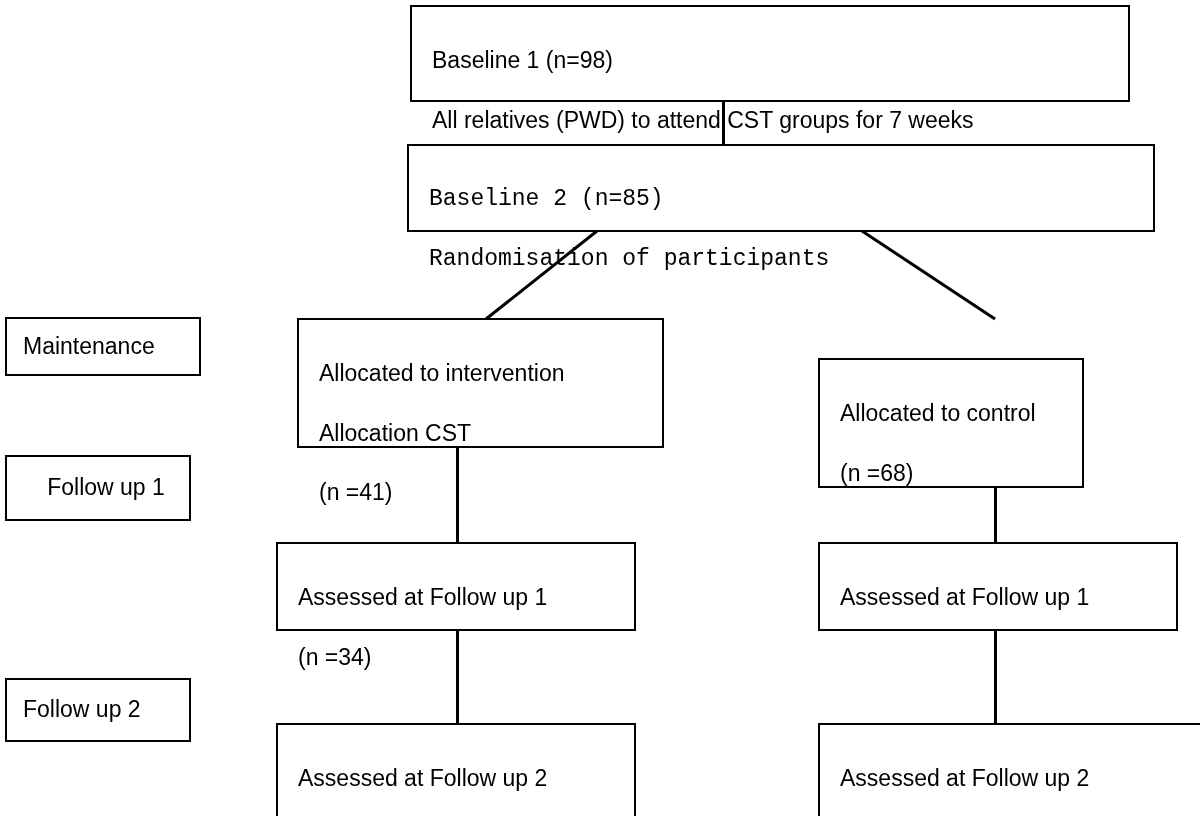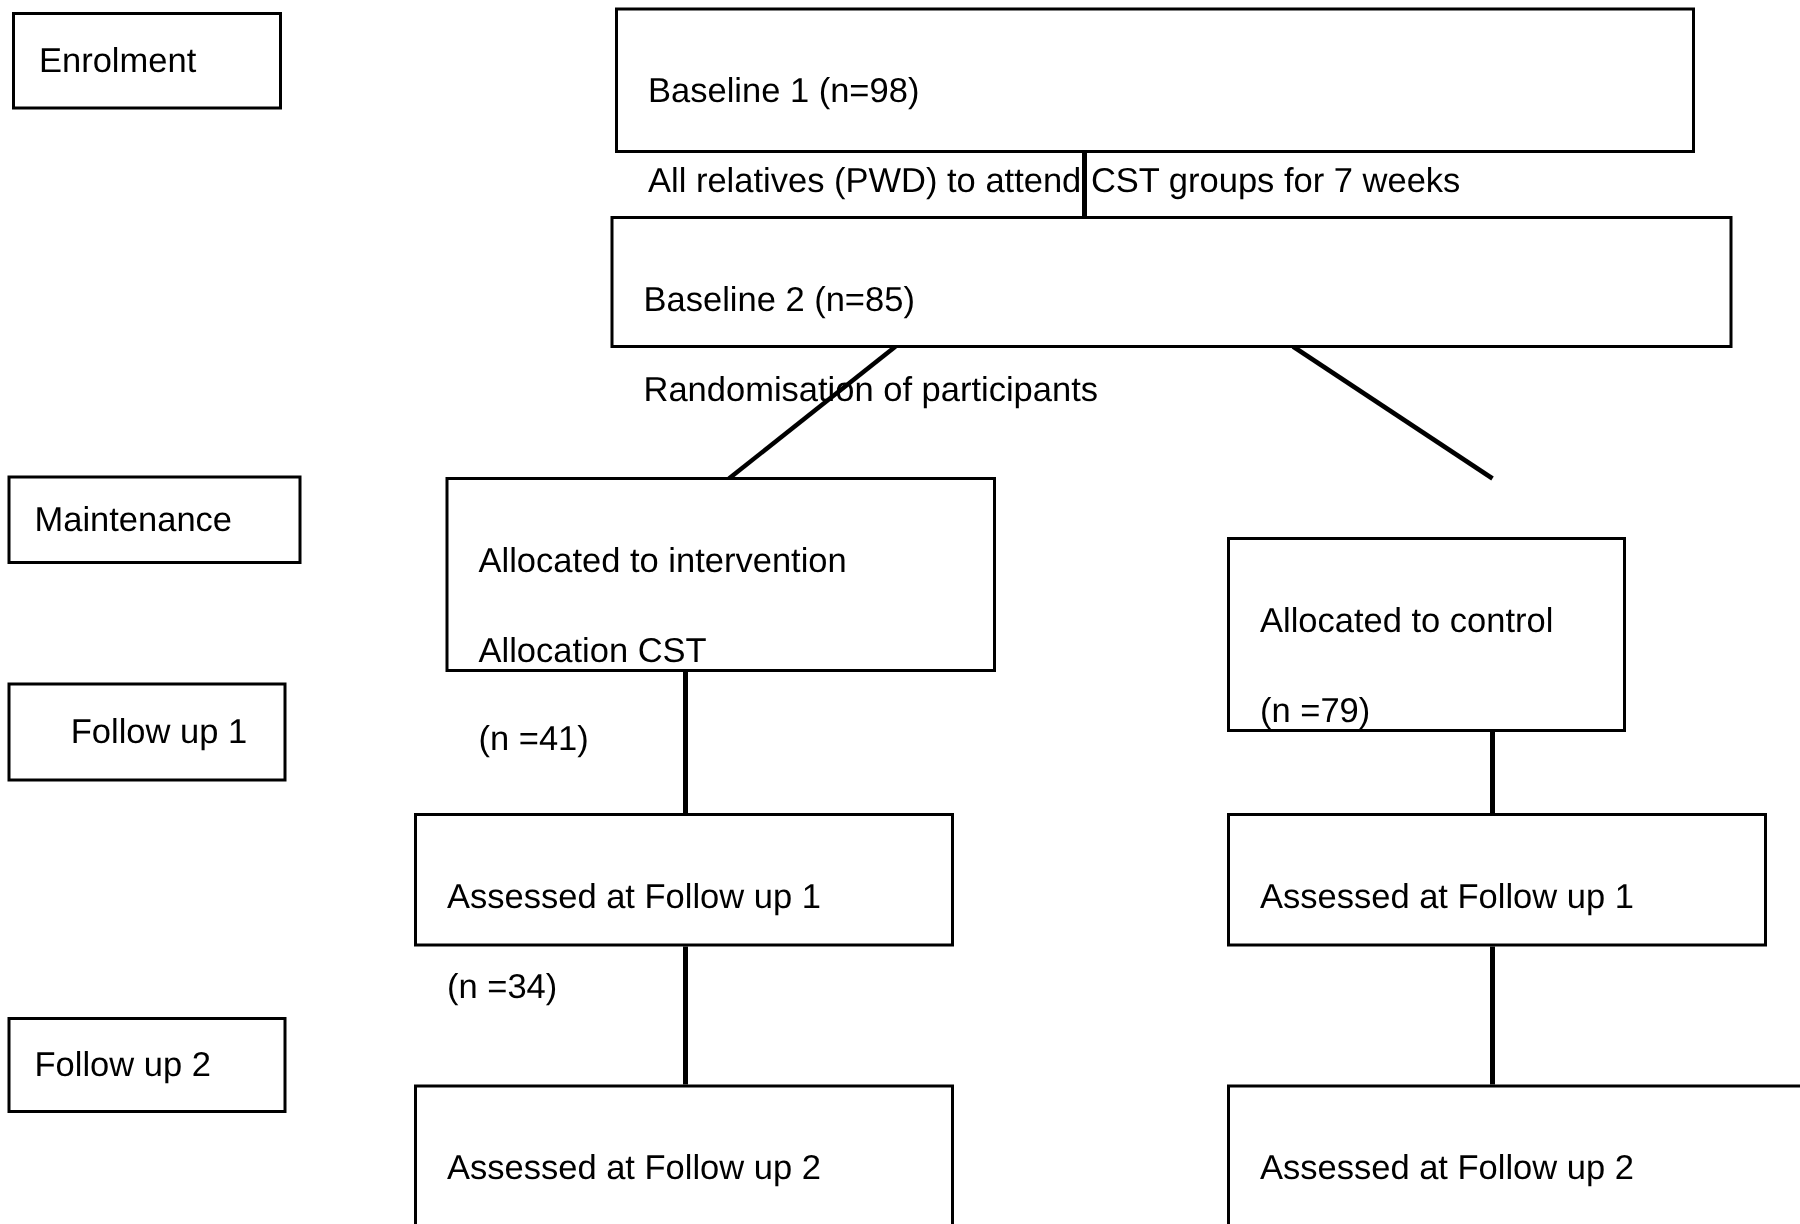--- a/index.html
+++ b/index.html
@@ -66,55 +66,52 @@
   <svg class="connectors" viewBox="0 0 1200 816" xmlns="http://www.w3.org/2000/svg">
     <line x1="723" y1="102" x2="723" y2="145"></line>
     <line class="diag" x1="597" y1="231" x2="486" y2="319"></line>
     <line class="diag" x1="862" y1="231" x2="995" y2="319"></line>
     <line x1="457" y1="447" x2="457" y2="543"></line>
     <line x1="995" y1="447" x2="995" y2="543"></line>
     <line x1="457" y1="630" x2="457" y2="724"></line>
     <line x1="995" y1="630" x2="995" y2="724"></line>
   </svg>
 
-  <div class="box stage-box" style="left:8px; top:8px; width:180px; height:65px;">
-    <span>Enrolment</span>
-  </div>
 
   <div class="box stage-box" style="left:5px; top:317px; width:196px; height:59px;">
     <span>Maintenance</span>
   </div>
 
   <div class="box stage-box" style="left:5px; top:455px; width:186px; height:66px;justify-content:center;">
     <span>Follow up 1</span>
   </div>
 
   <div class="box stage-box" style="left:5px; top:678px; width:186px; height:64px;">
     <span>Follow up 2</span>
   </div>
 
   <div class="box node-box" style="left:410px; top:5px; width:720px; height:97px;">
     <span class="line">Baseline 1 (n=98)</span>
     <span class="line">All relatives (PWD) to attend CST groups for 7 weeks</span>
   </div>
 
-  <div class="box node-box" style="left:407px; top:144px; width:748px; height:88px;">
+  <div class="box node-box" style="left:407px; top:144px; width:748px; height:88px;font-family:Liberation Mono, monospace;">
     <span class="line">Baseline 2 (n=85)</span>
     <span class="line">Randomisation of participants</span>
   </div>
 
   <div class="box node-box" style="left:297px; top:318px; width:367px; height:130px;">
     <span class="line">Allocated to intervention</span>
     <span class="line">Allocation CST</span>
     <span class="line">(n =41)</span>
   </div>
 
   <div class="box node-box" style="left:818px; top:318px; width:266px; height:130px;margin-top:40px;">
     <span class="line">Allocated to control</span>
-    <span class="line">(n =79)</span>
+    <span class="line">(n =68)</span>
   </div>
 
   <div class="box node-box" style="left:276px; top:542px; width:360px; height:89px;">
     <span class="line">Assessed at Follow up 1</span>
     <span class="line">(n =34)</span>
   </div>
 
   <div class="box node-box" style="left:818px; top:542px; width:360px; height:89px;">
     <span class="line">Assessed at Follow up 1</span>
   </div>

